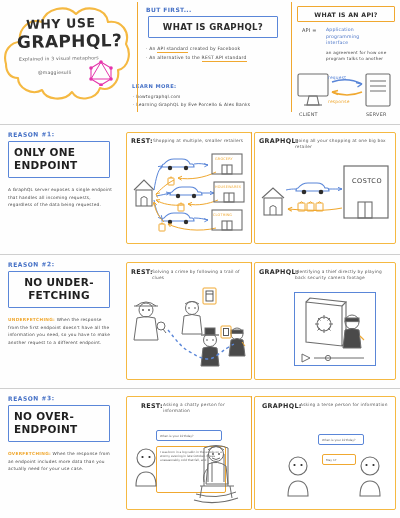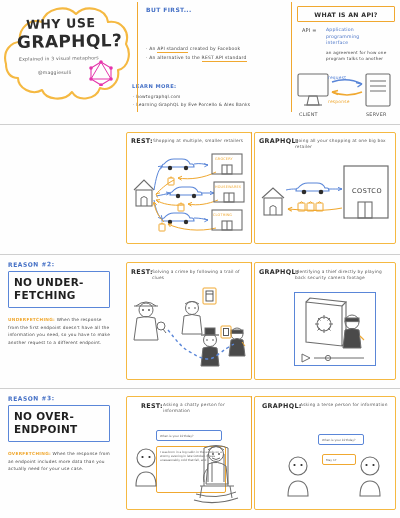--- a/index.html
+++ b/index.html
@@ -321,20 +321,23 @@
         <circle cx="13" cy="2" r="1.8" fill="#e535ab"></circle>
         <circle cx="23" cy="8" r="1.8" fill="#e535ab"></circle>
         <circle cx="23" cy="19" r="1.8" fill="#e535ab"></circle>
         <circle cx="13" cy="25" r="1.8" fill="#e535ab"></circle>
         <circle cx="3" cy="19" r="1.8" fill="#e535ab"></circle>
         <circle cx="3" cy="8" r="1.8" fill="#e535ab"></circle>
       </svg>
     </div>
 
     <div class="butfirst hand">BUT FIRST...</div>
+    <div class="bluebox">
+      <span class="hand">WHAT IS GRAPHQL?</span>
+    </div>
     <div class="bullets">
       <div class="bullet hand">
         · An <span class="uline">API standard</span> created by Facebook
       </div>
       <div class="bullet hand">
         · An alternative to the <span class="uline">REST API standard</span>
       </div>
     </div>
     <div class="learnmore hand">LEARN MORE:</div>
     <div class="lmlist">
@@ -374,20 +377,26 @@
     </svg>
     <div class="reqlabel hand" style="left:328px; top:75px;">request</div>
     <div class="resplabel hand" style="left:328px; top:99px;">response</div>
     <div class="client-label hand" style="left:299px; top:112px;">CLIENT</div>
     <div class="server-label hand" style="left:366px; top:112px;">SERVER</div>
   </div>
 
   <div class="divider" style="top:124px;"></div>
 
   <div class="reason" style="top:130px; height:122px;">
+    <div class="reason-left">
+      <div class="reason-kicker hand">REASON #1:</div>
+      <div class="reason-title hand" style="white-space:pre-line;">ONLY ONE
+ENDPOINT</div>
+      <div class="reason-body hand">A GraphQL server exposes a single endpoint that handles all incoming requests, regardless of the data being requested.</div>
+    </div>
 
     <div class="panel" style="left:126px; top:2px; width:124px; height:110px;"></div>
     <div class="panel-head hand" style="left:131px; top:7px;">REST:</div>
     <div class="panel-sub hand" style="left:153px; top:8px; width:96px;">Shopping at multiple, smaller retailers</div>
 
     <svg class="art" style="left:128px; top:18px;" width="120" height="92" viewBox="0 0 120 92">
 
       <path d="M6,42 L16,32 L26,42" fill="none" stroke="#6d6d6d" stroke-width="1.1"></path>
       <rect x="8" y="42" width="16" height="16" fill="none" stroke="#6d6d6d" stroke-width="1.1"></rect>
       <path d="M13,58 L13,50 Q16,47 19,50 L19,58" fill="none" stroke="#6d6d6d" stroke-width="1"></path>
@@ -488,31 +497,31 @@
         <rect x="49" y="39" width="7" height="8" rx="0.6"></rect>
           <path d="M50.8,39 q1.7,-2.6 3.4,0"></path>
         <rect x="58" y="39" width="7" height="8" rx="0.6"></rect>
           <path d="M59.8,39 q1.7,-2.6 3.4,0"></path>
       </g>
 
       <rect x="86" y="2" width="44" height="52" fill="none" stroke="#6d6d6d" stroke-width="1.2"></rect>
       <rect x="100" y="38" width="14" height="16" fill="none" stroke="#6d6d6d" stroke-width="1.1"></rect>
       <line x1="107" y1="38" x2="107" y2="54" stroke="#6d6d6d" stroke-width="1.1"></line>
     </svg>
-    <div class="costcolabel hand" style="left:352px; top:57px;">COSTCO</div>
+    <div class="costcolabel hand" style="left:352px; top:47px;">COSTCO</div>
 
     <div class="vline" style="left:251px; top:2px; height:110px;"></div>
   </div>
 
   <div class="divider" style="top:254px;"></div>
 
   <div class="reason" style="top:260px; height:126px;">
     <div class="reason-left">
       <div class="reason-kicker hand">REASON #2:</div>
-      <div class="reason-title hand" style="white-space:pre-line;">NO UNDER-
+      <div class="reason-title hand" style="white-space:pre-line;text-align:center;">NO UNDER-
 FETCHING</div>
       <div class="reason-body hand">
         <span class="deflabel">UNDERFETCHING:</span>
         <span>When the response from the first endpoint doesn't have all the information you need, so you have to make another request to a different endpoint.</span>
       </div>
     </div>
 
     <div class="panel" style="left:126px; top:2px; width:124px; height:116px;"></div>
     <div class="panel-head hand" style="left:131px; top:8px;">REST:</div>
     <div class="panel-sub hand" style="left:152px; top:9px; width:96px;">Solving a crime by following a trail of clues</div>

